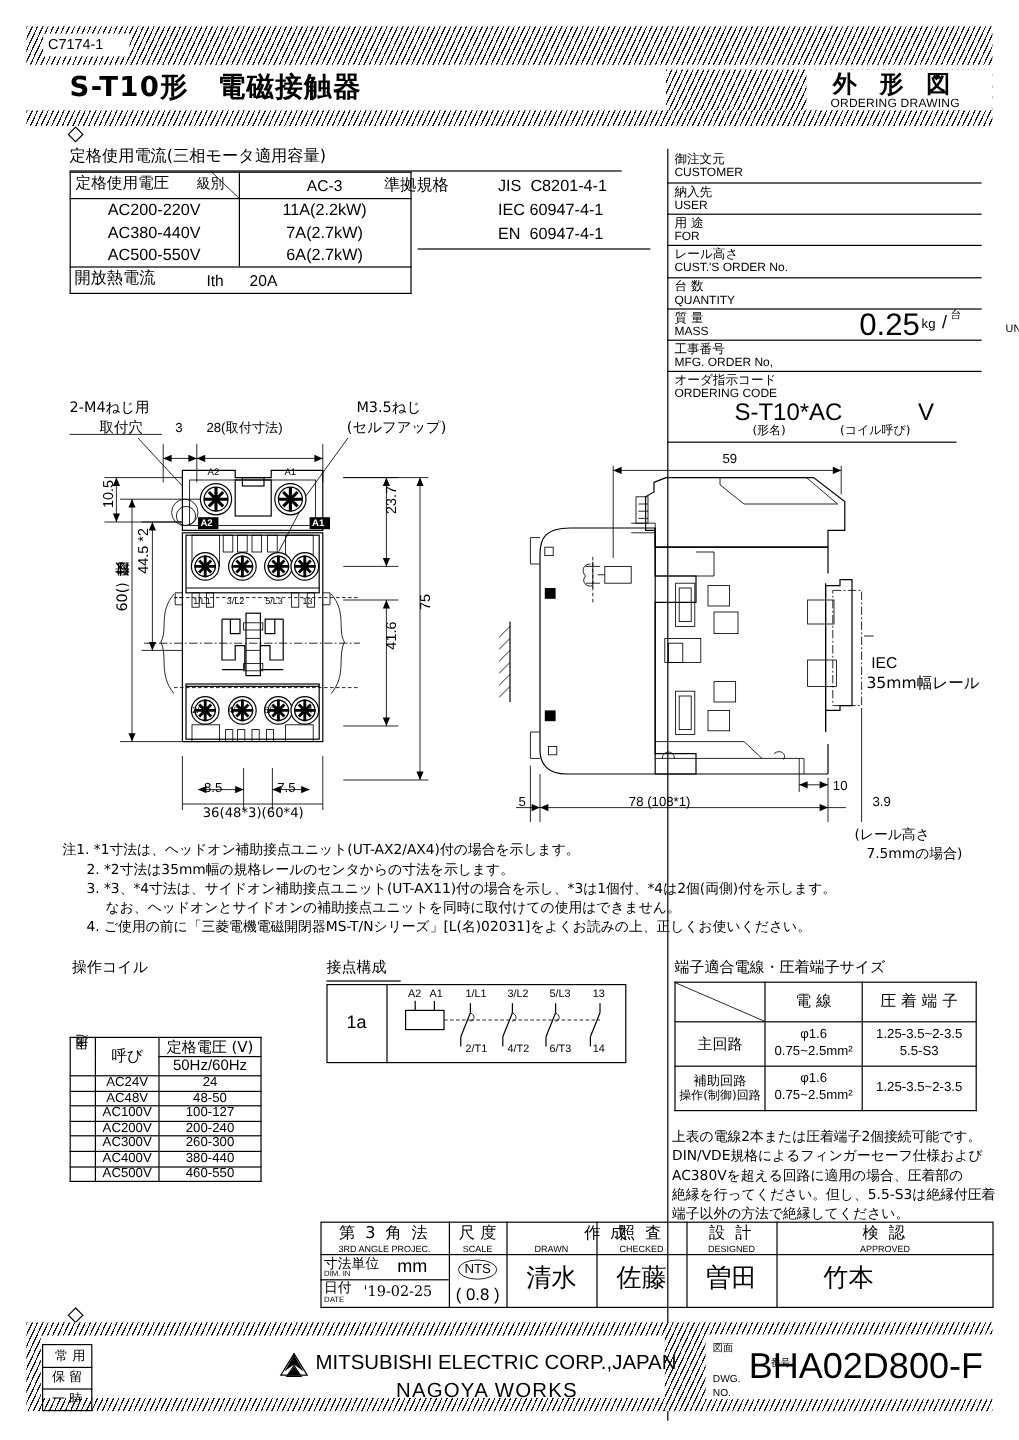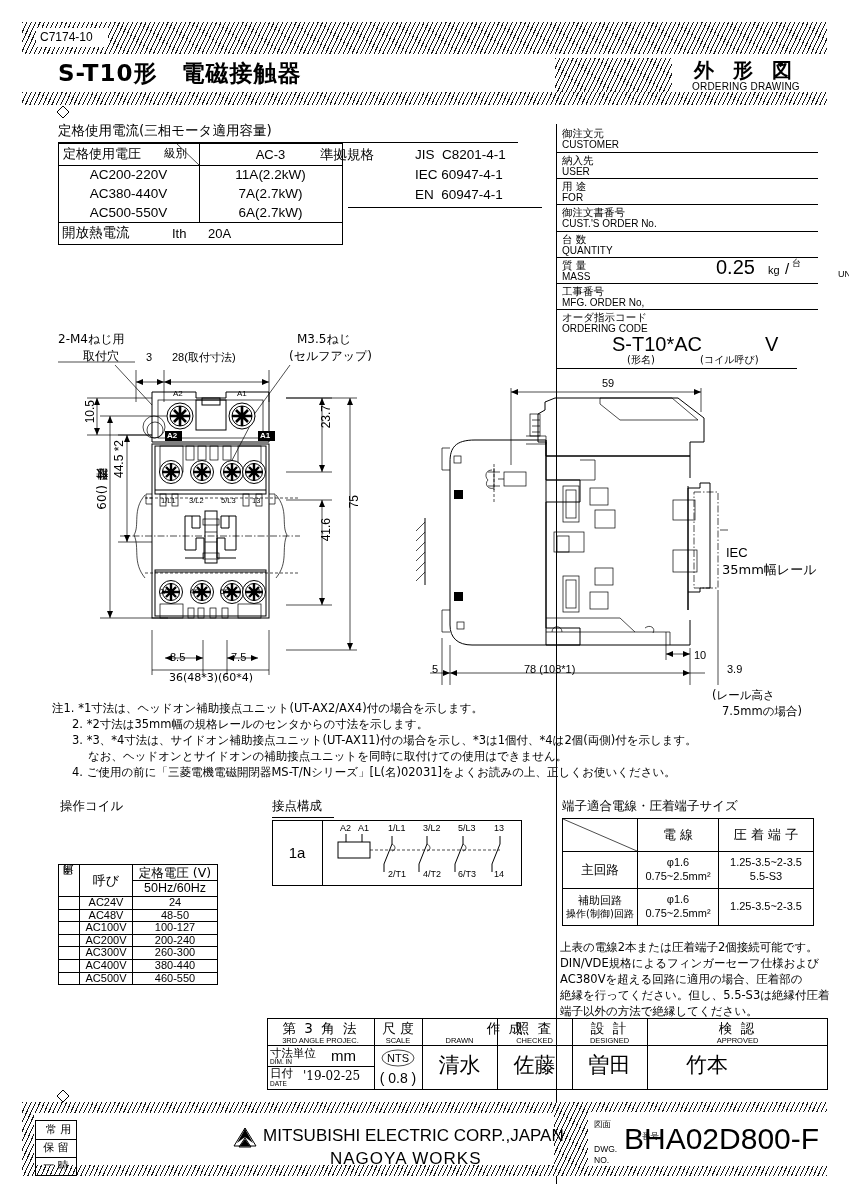--- a/index.html
+++ b/index.html
@@ -40,21 +40,21 @@
 
   .sig{font-family:"DejaVu Serif",serif;font-size:21px;}
 </style>
 </head>
 <body>
 
 <div class="page">
 
   <div class="hatch" style="left:22px;top:22px;width:805px;height:32px;"></div>
   <div class="hatch-white" style="left:36px;top:28px;width:72px;height:19px;"></div>
-  <div class="txt" style="left:40px;top:31px;font-size:12px;">C7174-10</div>
+  <div class="txt" style="left:40px;top:31px;font-size:12px;">C7174-1</div>
 
   <div class="txt jp hd-title" style="left:58px;top:62px;">S-T10形　電磁接触器</div>
 
   <div class="hatch" style="left:555px;top:58px;width:272px;height:34px;"></div>
   <div class="hatch-white" style="left:672px;top:58px;width:155px;height:34px;"></div>
   <div class="txt jp hd-sub" style="left:694px;top:60px;">外 形 図</div>
   <div class="txt hd-sub2" style="left:692px;top:82px;">ORDERING DRAWING</div>
 
   <div class="hatch" style="left:22px;top:92px;width:805px;height:13px;"></div>
 
@@ -115,33 +115,33 @@
       <div class="txt jp" style="left:562px;top:155px;font-size:10.5px;">納入先</div>
       <div class="txt" style="left:562px;top:167px;font-size:10px;">USER</div>
       <div class="ln" style="left:556px;top:178px;width:262px;height:1px;"></div>
     </div>
     <div>
       <div class="txt jp" style="left:562px;top:181px;font-size:10.5px;">用 途</div>
       <div class="txt" style="left:562px;top:193px;font-size:10px;">FOR</div>
       <div class="ln" style="left:556px;top:204px;width:262px;height:1px;"></div>
     </div>
     <div>
-      <div class="txt jp" style="left:562px;top:207px;font-size:10.5px;">御注文書番号</div>
+      <div class="txt jp" style="left:562px;top:207px;font-size:10.5px;">レール高さ</div>
       <div class="txt" style="left:562px;top:219px;font-size:10px;">CUST.'S ORDER No.</div>
       <div class="ln" style="left:556px;top:231px;width:262px;height:1px;"></div>
     </div>
     <div>
       <div class="txt jp" style="left:562px;top:234px;font-size:10.5px;">台 数</div>
       <div class="txt" style="left:562px;top:246px;font-size:10px;">QUANTITY</div>
       <div class="ln" style="left:556px;top:257px;width:262px;height:1px;"></div>
     </div>
     <div>
       <div class="txt jp" style="left:562px;top:260px;font-size:10.5px;">質 量</div>
       <div class="txt" style="left:562px;top:272px;font-size:10px;">MASS</div>
-      <div class="txt" style="left:716px;top:257px;font-size:20px;">0.25</div>
+      <div class="txt" style="left:716px;top:257px;font-size:26px;">0.25</div>
       <div class="txt" style="left:768px;top:265px;font-size:11px;">kg</div>
       <div class="txt" style="left:785px;top:261px;font-size:15px;">/</div>
       <div class="txt jp" style="left:792px;top:259px;font-size:9px;">台</div>
       <div class="txt" style="left:790px;top:270px;font-size:9px;padding-left:48px;">UNIT</div>
       <div class="ln" style="left:556px;top:283px;width:262px;height:1px;"></div>
     </div>
     <div>
       <div class="txt jp" style="left:562px;top:286px;font-size:10.5px;">工事番号</div>
       <div class="txt" style="left:562px;top:298px;font-size:10px;">MFG. ORDER No,</div>
       <div class="ln" style="left:556px;top:309px;width:262px;height:1px;"></div>

